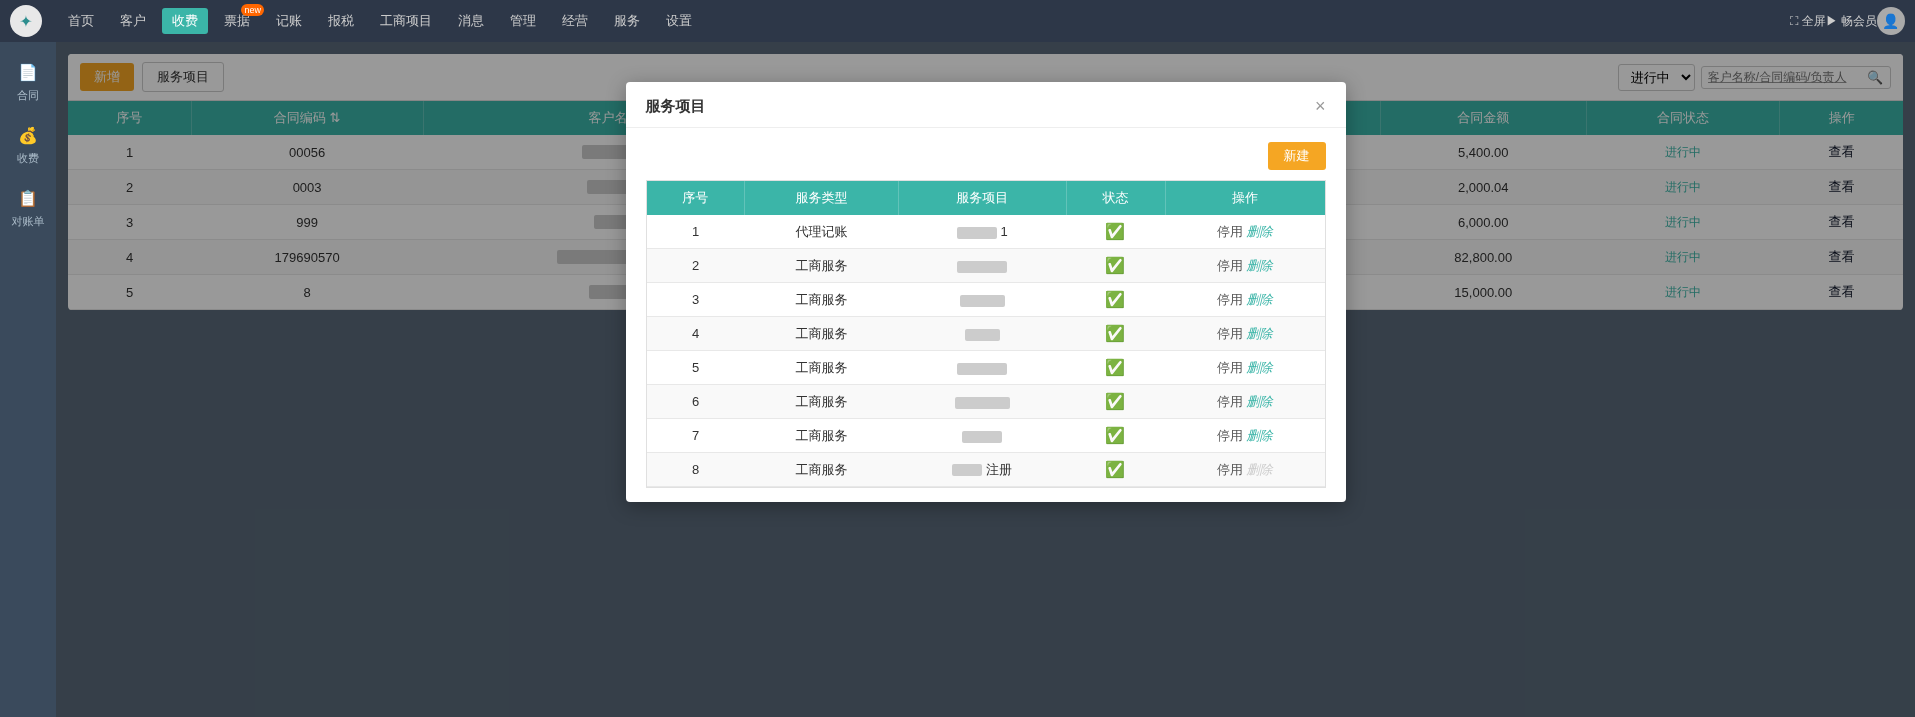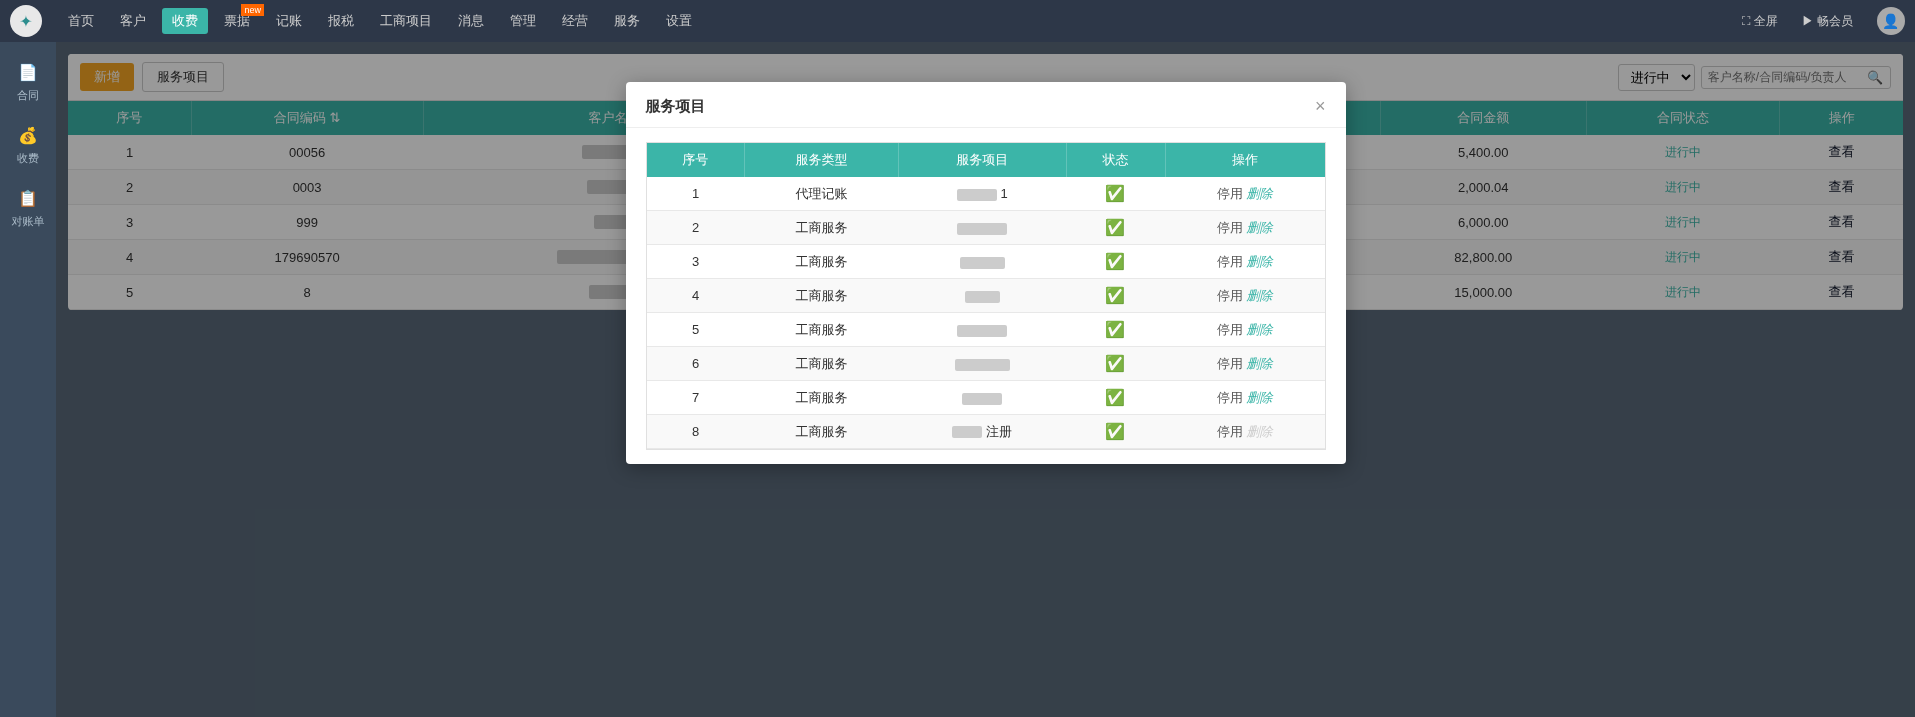--- a/index.html
+++ b/index.html
@@ -43,26 +43,26 @@
       color: #fff;
     }
     .top-nav .nav-item .new-badge {
       position: absolute;
       top: -4px;
       right: -4px;
       background: #ff6600;
       color: #fff;
       font-size: 9px;
       padding: 1px 3px;
-      border-radius: 0;
+      border-radius: 6px;
     }
     .top-nav .right-actions {
       display: flex;
       align-items: center;
-      gap: 24px;
+      gap: 0;
       color: #ccc;
       font-size: 12px;
     }
     .top-nav .avatar {
       width: 28px;
       height: 28px;
       border-radius: 50%;
       background: #aaa;
       display: flex; align-items: center; justify-content: center;
       color: #fff;
@@ -167,20 +167,21 @@
       border-radius: 3px;
       padding: 3px 6px;
       background: #fff;
     }
     .search-box input {
       border: none;
       outline: none;
       font-size: 12px;
       width: 160px;
       color: #999;
+      text-decoration: underline;
     }
 
     
     .data-table {
       width: 100%;
       border-collapse: collapse;
       font-size: 13px;
     }
     .data-table thead tr {
       background: #3bb5a8;
@@ -472,20 +473,23 @@
       </div>
     </div>
 
     <div class="overlay">
       <div class="modal">
         <div class="modal-header">
           <span class="modal-title">服务项目</span>
           <button class="modal-close">×</button>
         </div>
         <div class="modal-body">
+          <div class="modal-toolbar">
+            <button class="btn-modal-new">新建</button>
+          </div>
           <div class="modal-table-wrap">
             <table class="modal-table">
               <thead>
                 <tr>
                   <th>序号</th>
                   <th>服务类型</th>
                   <th>服务项目</th>
                   <th>状态</th>
                   <th>操作</th>
                 </tr>

